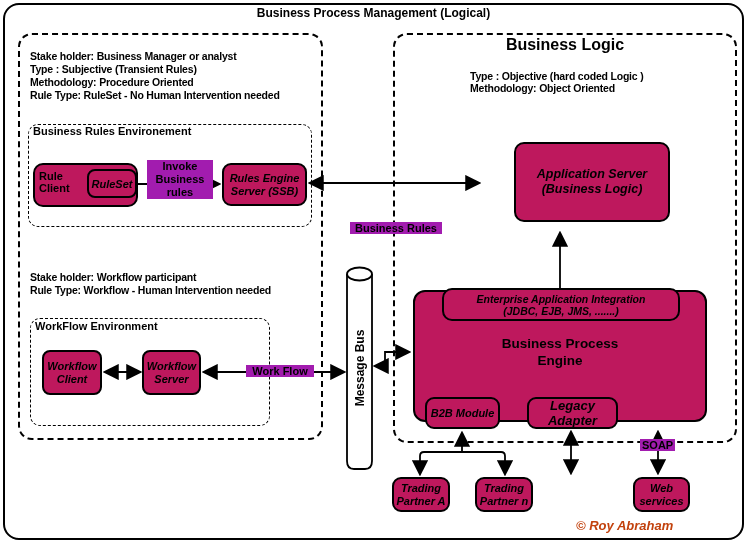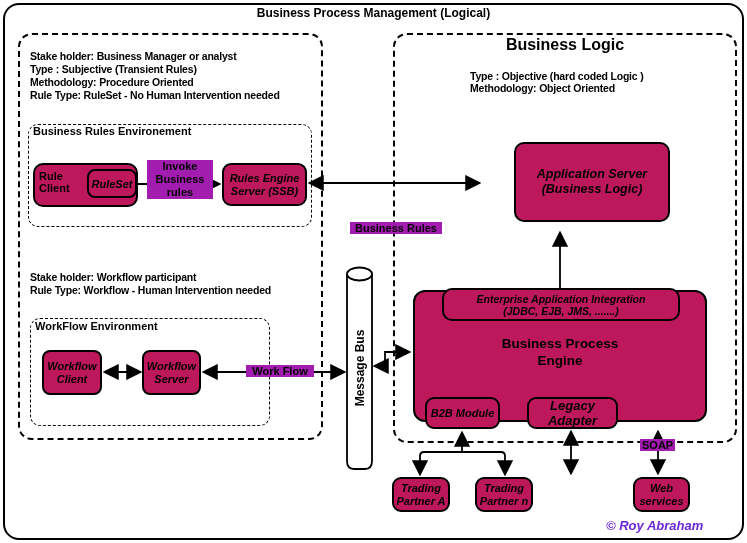--- a/index.html
+++ b/index.html
@@ -86,21 +86,21 @@
 
   <div class="lbl whitebg" style="left:640px;top:439px;font-size:11px;">SOAP</div>
 
   <div class="box flex" style="left:392px;top:477px;width:58px;height:35px;border-radius:9px;font-size:11px;line-height:12.5px;">Trading
 Partner A</div>
   <div class="box flex" style="left:475px;top:477px;width:58px;height:35px;border-radius:9px;font-size:11px;line-height:12.5px;">Trading
 Partner n</div>
   <div class="box flex" style="left:633px;top:477px;width:57px;height:35px;border-radius:9px;font-size:11px;line-height:12.5px;">Web
 services</div>
 
-  <div class="lbl copyright" style="left:606px;top:518px;color:#6d28d9;white-space:nowrap;">© Roy Abraham</div>
+  <div class="lbl copyright" style="left:576px;top:518px;color:#c2410c;white-space:nowrap;">© Roy Abraham</div>
 
   <svg class="overlay" width="747" height="543" viewBox="0 0 747 543">
     <defs>
       <marker id="ah" viewBox="0 0 10 10" refX="8.5" refY="5" markerWidth="9" markerHeight="9" orient="auto-start-reverse">
         <path d="M0,0 L10,5 L0,10 z" fill="#000"></path>
       </marker>
     </defs>
     <g stroke="#000" stroke-width="1.8" fill="none">
 
       <path d="M138,184 H219" marker-end="url(#ah)"></path>

